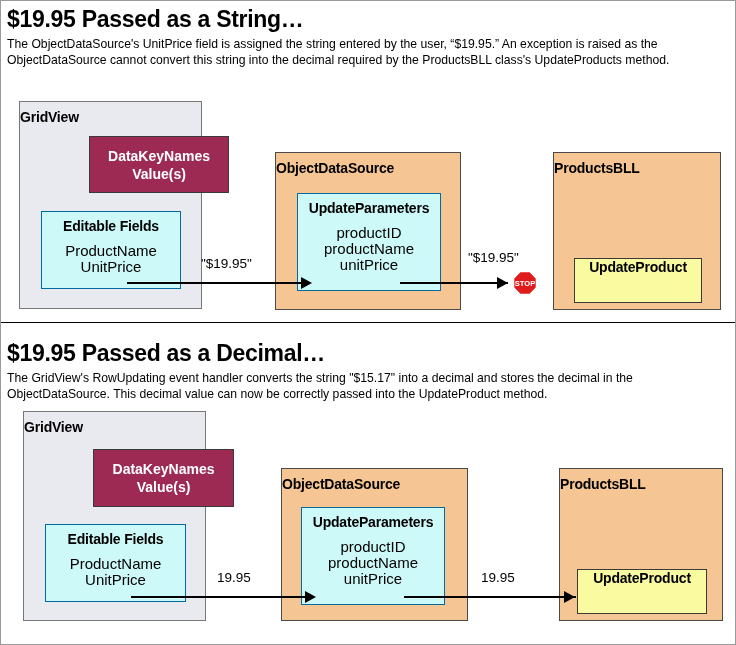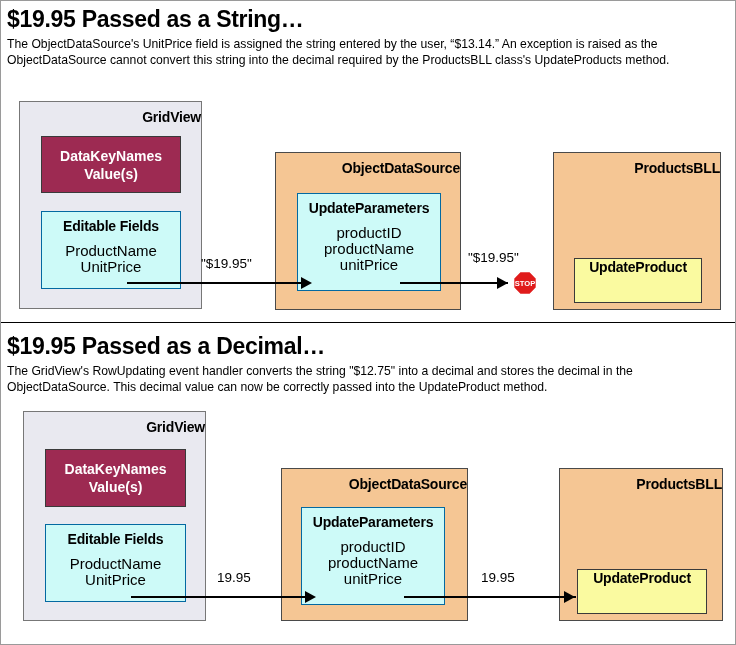--- a/index.html
+++ b/index.html
@@ -21,57 +21,57 @@
   .divider {
     position: absolute; left: 0; right: 0; top: 321px;
     height: 1px; background: #000000;
   }
   h1.heading {
     font-size: 23px; font-weight: bold; color: #000;
     letter-spacing: -0.3px;
     padding-left: 6px;
   }
   .sec1 h1.heading { padding-top: 5px; }
-  .sec2 h1.heading { padding-top: 9px; }
+  .sec2 h1.heading { padding-top: 16px; }
   p.desc {
     font-size: 12.2px; color: #000; line-height: 15.5px;
     padding-left: 6px; padding-right: 6px; padding-top: 4px;
   }
   .box {
     position: absolute;
     border: 1px solid #555;
     font-size: 13.5px;
     color: #000;
   }
   .outer-gridview {
     background: #e9e9f0;
     border: 1px solid #777;
   }
   .outer-orange {
     background: #f5c694;
     border: 1px solid #4a4a4a;
   }
   .box-title {
-    text-align: right;
+    text-align: left;
     font-weight: bold;
     font-size: 14px;
     padding-top: 7px;
     letter-spacing: -0.2px;
   }
   .inner-maroon {
     position: absolute;
     background: #9d2a52;
     border: 1px solid #3a3a3a;
     color: #ffffff;
     font-weight: bold;
     font-size: 14px;
     text-align: center;
     line-height: 18px;
     display: flex; flex-direction: column;
-    align-items: center; justify-content: center;
+    align-items: center; justify-content: center; margin-left: 48px;
   }
   .inner-cyan {
     position: absolute;
     background: #cdfaf8;
     border: 1px solid #0369a1;
   }
   .inner-cyan .ititle {
     text-align: center; font-weight: bold; font-size: 14px;
     padding-top: 6px; letter-spacing: -0.2px;
   }
@@ -109,21 +109,21 @@
     width: 24px; height: 24px;
   }
 </style>
 </head>
 <body>
 
 <div class="page">
 
   <div class="section sec1">
     <h1 class="heading">$19.95 Passed as a String…</h1>
-    <p class="desc">The ObjectDataSource's UnitPrice field is assigned the string entered by the user, “$13.14.” An exception is raised as the ObjectDataSource cannot convert this string into the decimal required by the ProductsBLL class's UpdateProducts method.</p>
+    <p class="desc">The ObjectDataSource's UnitPrice field is assigned the string entered by the user, “$19.95.” An exception is raised as the ObjectDataSource cannot convert this string into the decimal required by the ProductsBLL class's UpdateProducts method.</p>
 
     <div class="box outer-gridview" style="left:18px; top:100px; width:183px; height:208px;">
       <div class="box-title">GridView</div>
     </div>
     <div class="inner-maroon" style="left:40px; top:135px; width:140px; height:57px;">
       <span>DataKeyNames</span>
       <span>Value(s)</span>
     </div>
     <div class="inner-cyan" style="left:40px; top:210px; width:140px; height:78px;">
       <div class="ititle">Editable Fields</div>
@@ -163,21 +163,21 @@
     <svg class="stop-sign" viewBox="0 0 24 24" style="left:512px; top:270px;">
       <polygon points="7.2,0.6 16.8,0.6 23.4,7.2 23.4,16.8 16.8,23.4 7.2,23.4 0.6,16.8 0.6,7.2" fill="#e01b1b" stroke="#ffffff" stroke-width="1.4"></polygon>
       <text x="12" y="15.4" font-family="Liberation Sans, sans-serif" font-size="7.6" font-weight="bold" fill="#ffffff" text-anchor="middle">STOP</text>
     </svg>
   </div>
 
   <div class="divider"></div>
 
   <div class="section sec2">
     <h1 class="heading">$19.95 Passed as a Decimal…</h1>
-    <p class="desc">The GridView's RowUpdating event handler converts the string "$12.75" into a decimal and stores the decimal in the ObjectDataSource. This decimal value can now be correctly passed into the UpdateProduct method.</p>
+    <p class="desc">The GridView's RowUpdating event handler converts the string "$15.17" into a decimal and stores the decimal in the ObjectDataSource. This decimal value can now be correctly passed into the UpdateProduct method.</p>
 
     <div class="box outer-gridview" style="left:22px; top:87px; width:183px; height:210px;">
       <div class="box-title">GridView</div>
     </div>
     <div class="inner-maroon" style="left:44px; top:125px; width:141px; height:58px;">
       <span>DataKeyNames</span>
       <span>Value(s)</span>
     </div>
     <div class="inner-cyan" style="left:44px; top:200px; width:141px; height:78px;">
       <div class="ititle">Editable Fields</div>

